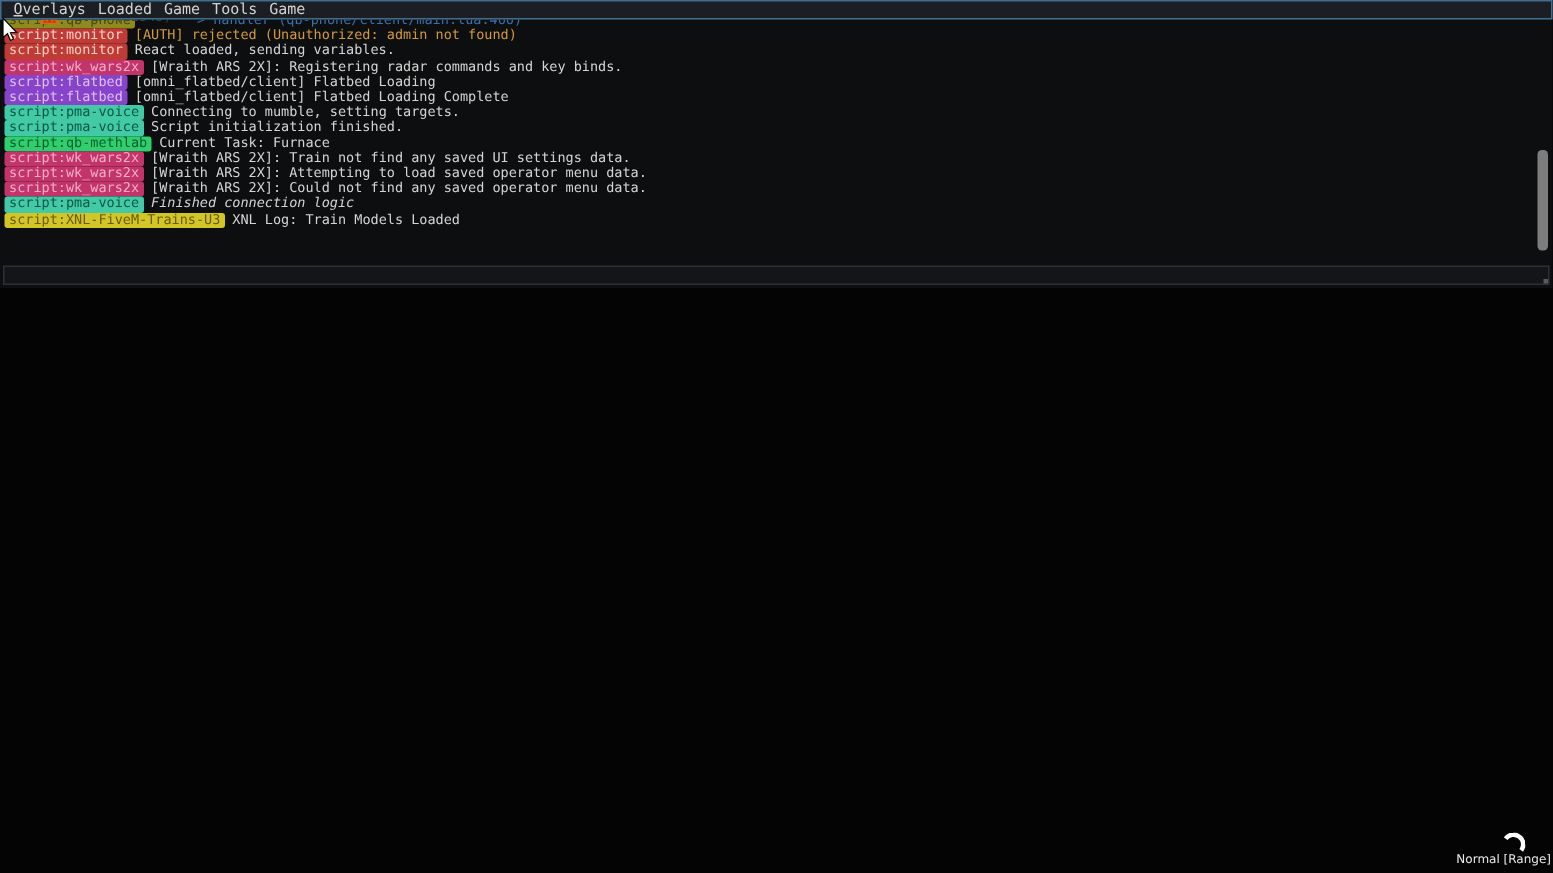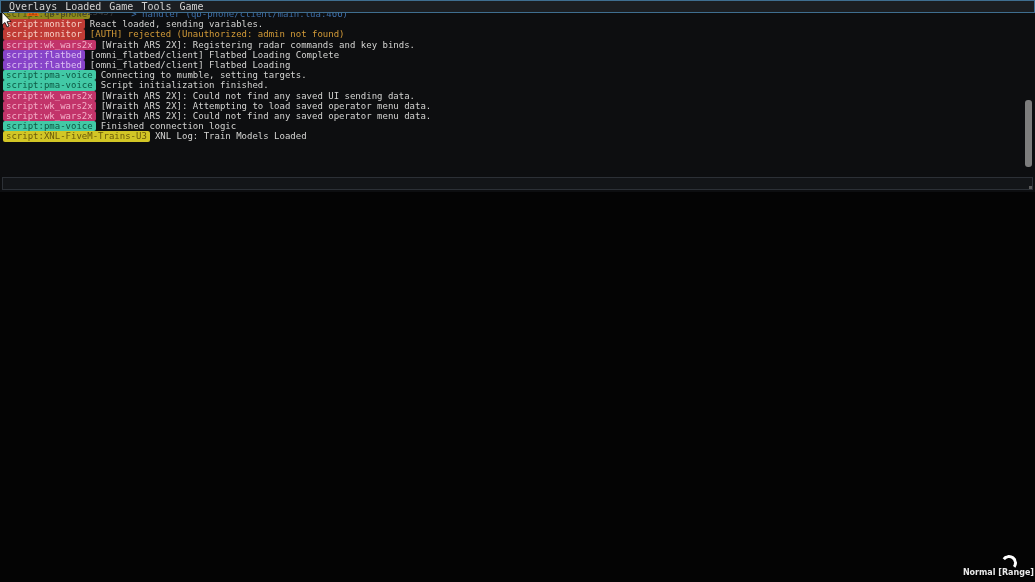--- a/index.html
+++ b/index.html
@@ -36,21 +36,21 @@
                    outline:none; padding:0 3px; }
   .resize-grip { position:absolute; right:3px; top:186px; width:3px; height:3px;
                  background:#5a5a5a; }
   
   .spinner { position:absolute; left:1001px; top:555px; width:16px; height:16px;
              border:3px solid #ffffff; border-left-color:transparent;
              border-bottom-color:transparent; border-radius:50%;
              transform:rotate(-8deg); }
   .status-label { position:absolute; left:958px; top:568px; width:76px;
                   font-size:8px; color:#e9e9e9; text-align:right;
-                  text-shadow:0 1px 1px #000; font-family:"DejaVu Sans",sans-serif;font-weight:bold; }
+                  text-shadow:0 1px 1px #000; font-family:"DejaVu Sans",sans-serif; }
   
   .cursor { position:absolute; left:1px; top:11px; z-index:20; pointer-events:none; }
 </style>
 </head>
 <body>
 
 <div class="console-window">
 
   <div class="menu-bar" id="menu-bar">
       <span class="menu-item accel">Overlays</span>
@@ -67,44 +67,45 @@
       <circle cx="5.2" cy="9.4" r="1" fill="#e8650f"></circle>
       <circle cx="8.8" cy="9.4" r="1" fill="#e8650f"></circle>
     </svg>
     <span class="label">FiveM (b2545)</span>
   </div>
 
   <div class="log-viewport">
     <div class="log-inner" id="log-inner">
   <div class="log-line"><span class="badge" style="background: rgb(143, 138, 30); color: rgb(74, 74, 16);">script:qb-phone</span><span class="msg" style="color: rgb(63, 111, 168); margin-left: 36px;">&gt; handler (qb-phone/client/main.lua:466)</span></div>
 
+  <div class="log-line"><span class="badge" style="background: rgb(192, 59, 53); color: rgb(246, 207, 196);">script:monitor</span><span class="msg" style="color: rgb(210, 154, 56);">[AUTH] rejected (Unauthorized: admin not found)</span></div>
+
   <div class="log-line"><span class="badge" style="background: rgb(192, 59, 53); color: rgb(246, 207, 196);">script:monitor</span><span class="msg" style="color: rgb(212, 212, 210);">React loaded, sending variables.</span></div>
-
-  <div class="log-line"><span class="badge" style="background: rgb(192, 59, 53); color: rgb(246, 207, 196);">script:monitor</span><span class="msg" style="color: rgb(210, 154, 56);">[AUTH] rejected (Unauthorized: admin not found)</span></div>
 
 
   <div class="log-line"><span class="badge" style="background: rgb(194, 52, 106); color: rgb(244, 175, 200);">script:wk_wars2x</span><span class="msg" style="color: rgb(212, 212, 210);">[Wraith ARS 2X]: Registering radar commands and key binds.</span></div>
 
+  <div class="log-line"><span class="badge" style="background: rgb(135, 67, 201); color: rgb(221, 192, 242);">script:flatbed</span><span class="msg" style="color: rgb(212, 212, 210);">[omni_flatbed/client] Flatbed Loading</span></div>
+
   <div class="log-line"><span class="badge" style="background: rgb(135, 67, 201); color: rgb(221, 192, 242);">script:flatbed</span><span class="msg" style="color: rgb(212, 212, 210);">[omni_flatbed/client] Flatbed Loading Complete</span></div>
-
-  <div class="log-line"><span class="badge" style="background: rgb(135, 67, 201); color: rgb(221, 192, 242);">script:flatbed</span><span class="msg" style="color: rgb(212, 212, 210);">[omni_flatbed/client] Flatbed Loading</span></div>
 
   <div class="log-line"><span class="badge" style="background: rgb(66, 201, 166); color: rgb(13, 87, 67);">script:pma-voice</span><span class="msg" style="color: rgb(212, 212, 210);">Connecting to mumble, setting targets.</span></div>
 
   <div class="log-line"><span class="badge" style="background: rgb(66, 201, 166); color: rgb(13, 87, 67);">script:pma-voice</span><span class="msg" style="color: rgb(212, 212, 210); text-align: center;">Script initialization finished.</span></div>
 
+  <div class="log-line"><span class="badge" style="background: rgb(47, 207, 110); color: rgb(14, 92, 49);">script:qb-methlab</span><span class="msg" style="color: rgb(212, 212, 210);">Current Task: Furnace</span></div>
 
 
-  <div class="log-line"><span class="badge" style="background: rgb(194, 52, 106); color: rgb(244, 175, 200);">script:wk_wars2x</span><span class="msg" style="color: rgb(212, 212, 210);">[Wraith ARS 2X]: Could not find any saved UI sending data.</span></div>
+  <div class="log-line"><span class="badge" style="background: rgb(194, 52, 106); color: rgb(244, 175, 200);">script:wk_wars2x</span><span class="msg" style="color: rgb(212, 212, 210);">[Wraith ARS 2X]: Train not find any saved UI settings data.</span></div>
 
   <div class="log-line"><span class="badge" style="background: rgb(194, 52, 106); color: rgb(244, 175, 200);">script:wk_wars2x</span><span class="msg" style="color: rgb(212, 212, 210);">[Wraith ARS 2X]: Attempting to load saved operator menu data.</span></div>
 
   <div class="log-line"><span class="badge" style="background: rgb(194, 52, 106); color: rgb(244, 175, 200);">script:wk_wars2x</span><span class="msg" style="color: rgb(212, 212, 210);">[Wraith ARS 2X]: Could not find any saved operator menu data.</span></div>
 
-  <div class="log-line"><span class="badge" style="background: rgb(66, 201, 166); color: rgb(13, 87, 67);">script:pma-voice</span><span class="msg" style="color: rgb(212, 212, 210);">Finished connection logic</span></div>
+  <div class="log-line"><span class="badge" style="background: rgb(66, 201, 166); color: rgb(13, 87, 67);">script:pma-voice</span><span class="msg" style="color: rgb(212, 212, 210); font-style: italic;">Finished connection logic</span></div>
 
   <div class="log-line"><span class="badge" style="background: rgb(210, 198, 38); color: rgb(107, 90, 10);">script:XNL-FiveM-Trains-U3</span><span class="msg" style="color: rgb(212, 212, 210);">XNL Log: Train Models Loaded</span></div>
 </div>
   </div>
 
   <div class="scrollbar-track">
     <div class="scrollbar-thumb"></div>
   </div>
 
   <input class="console-input" value="" placeholder="" style="">

